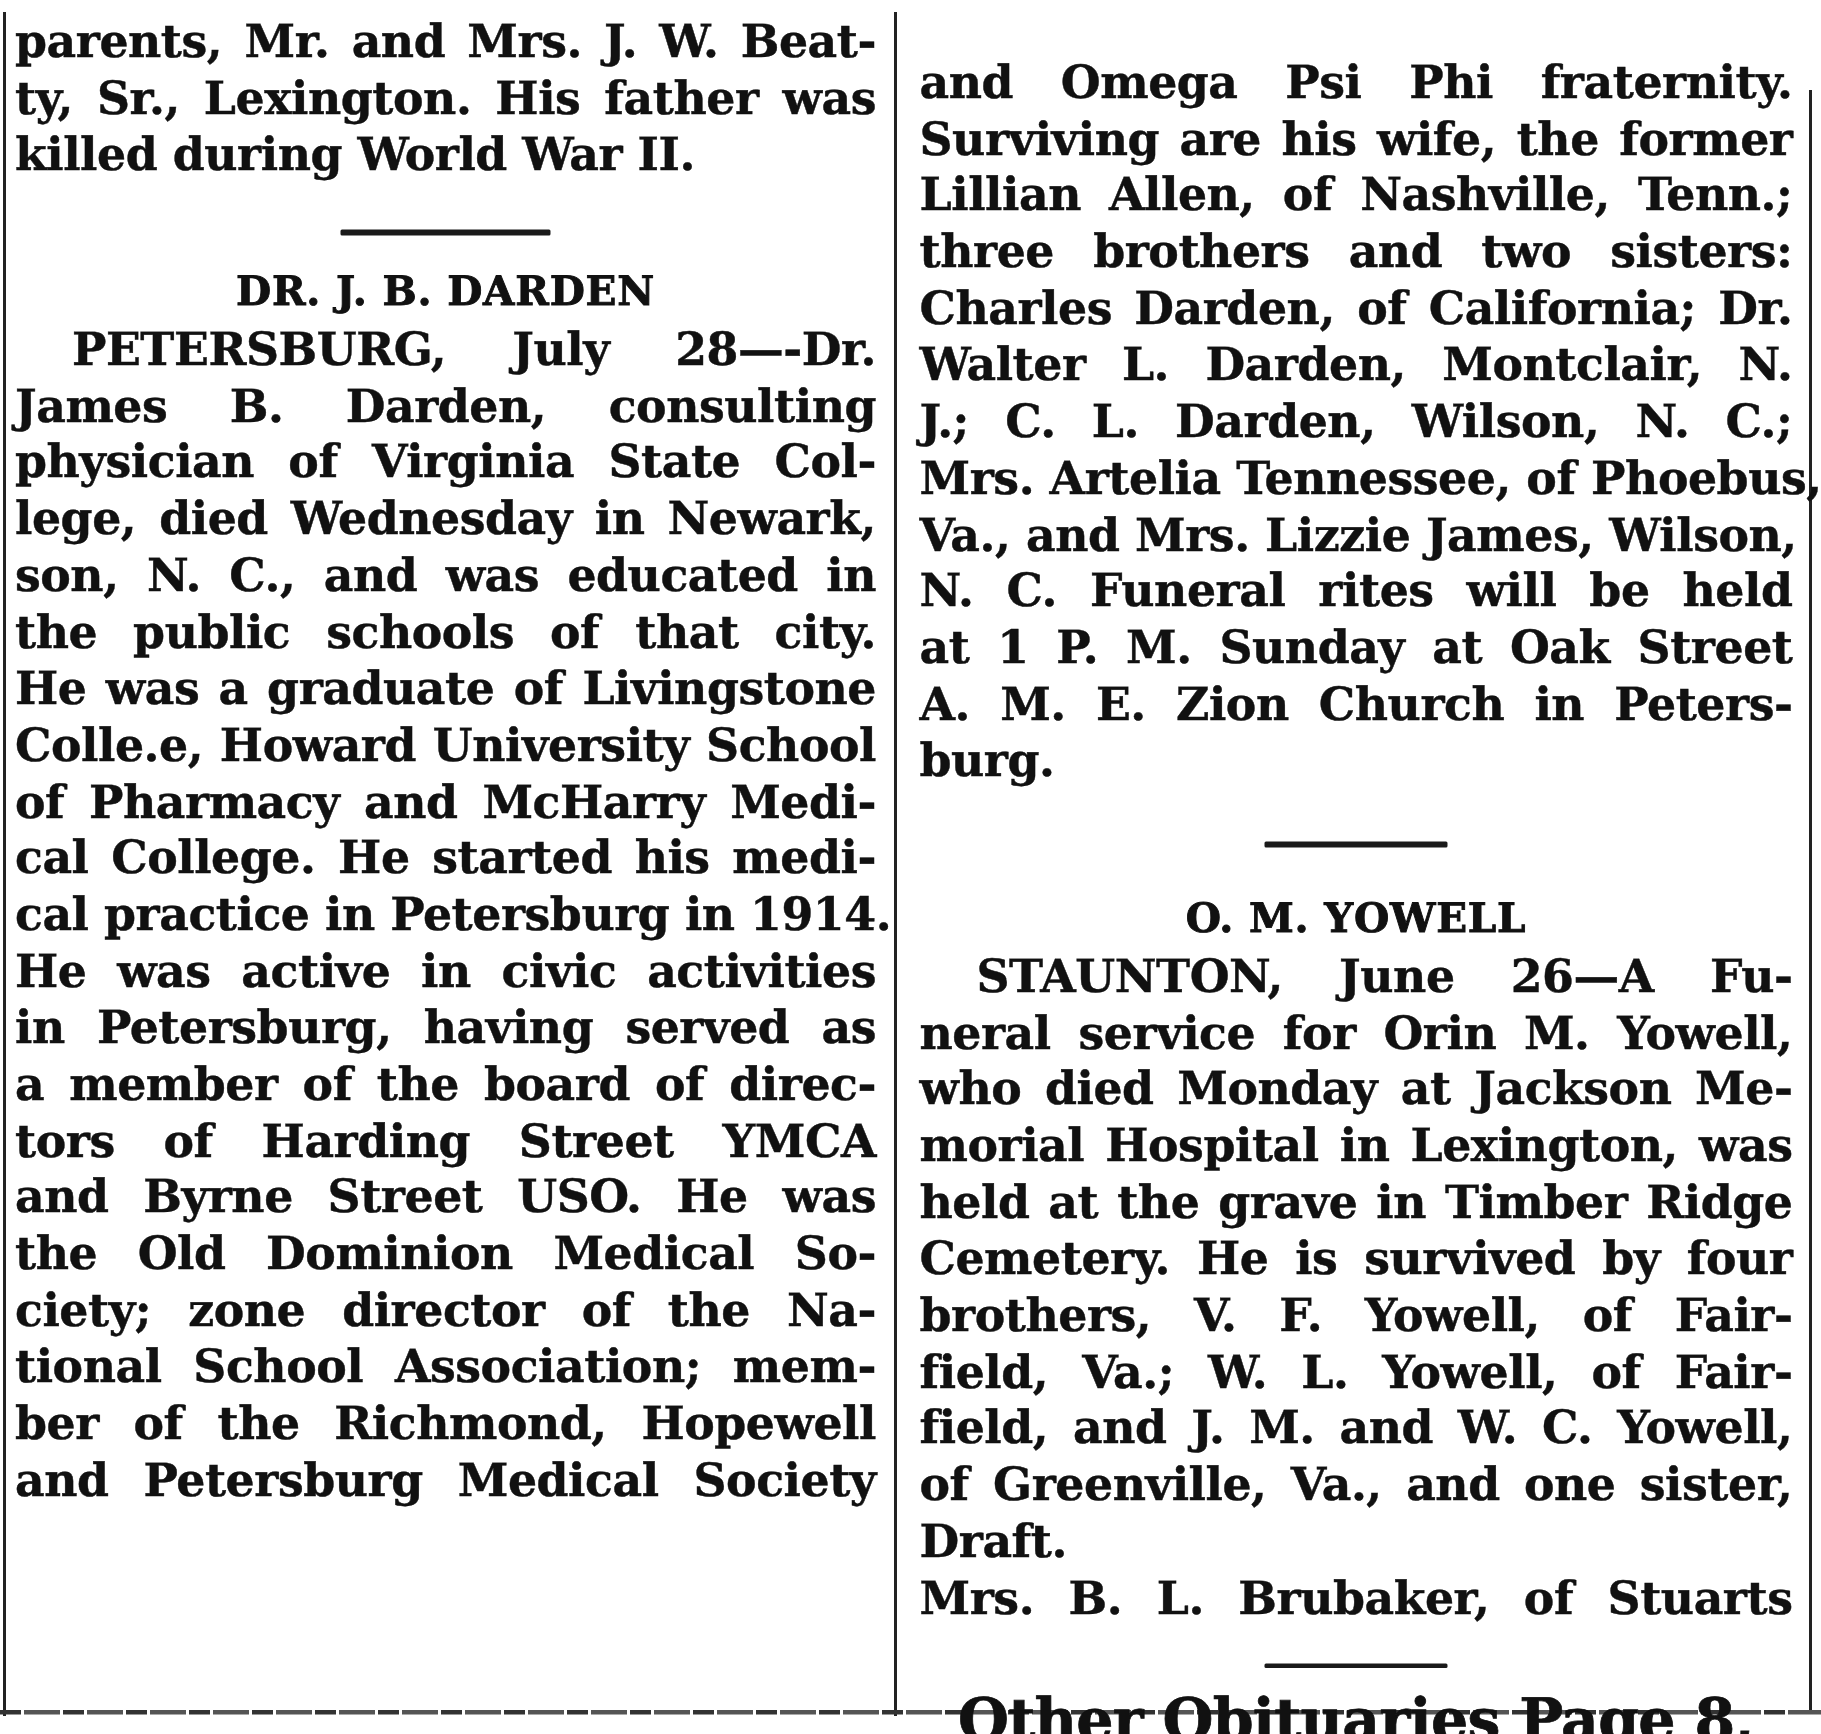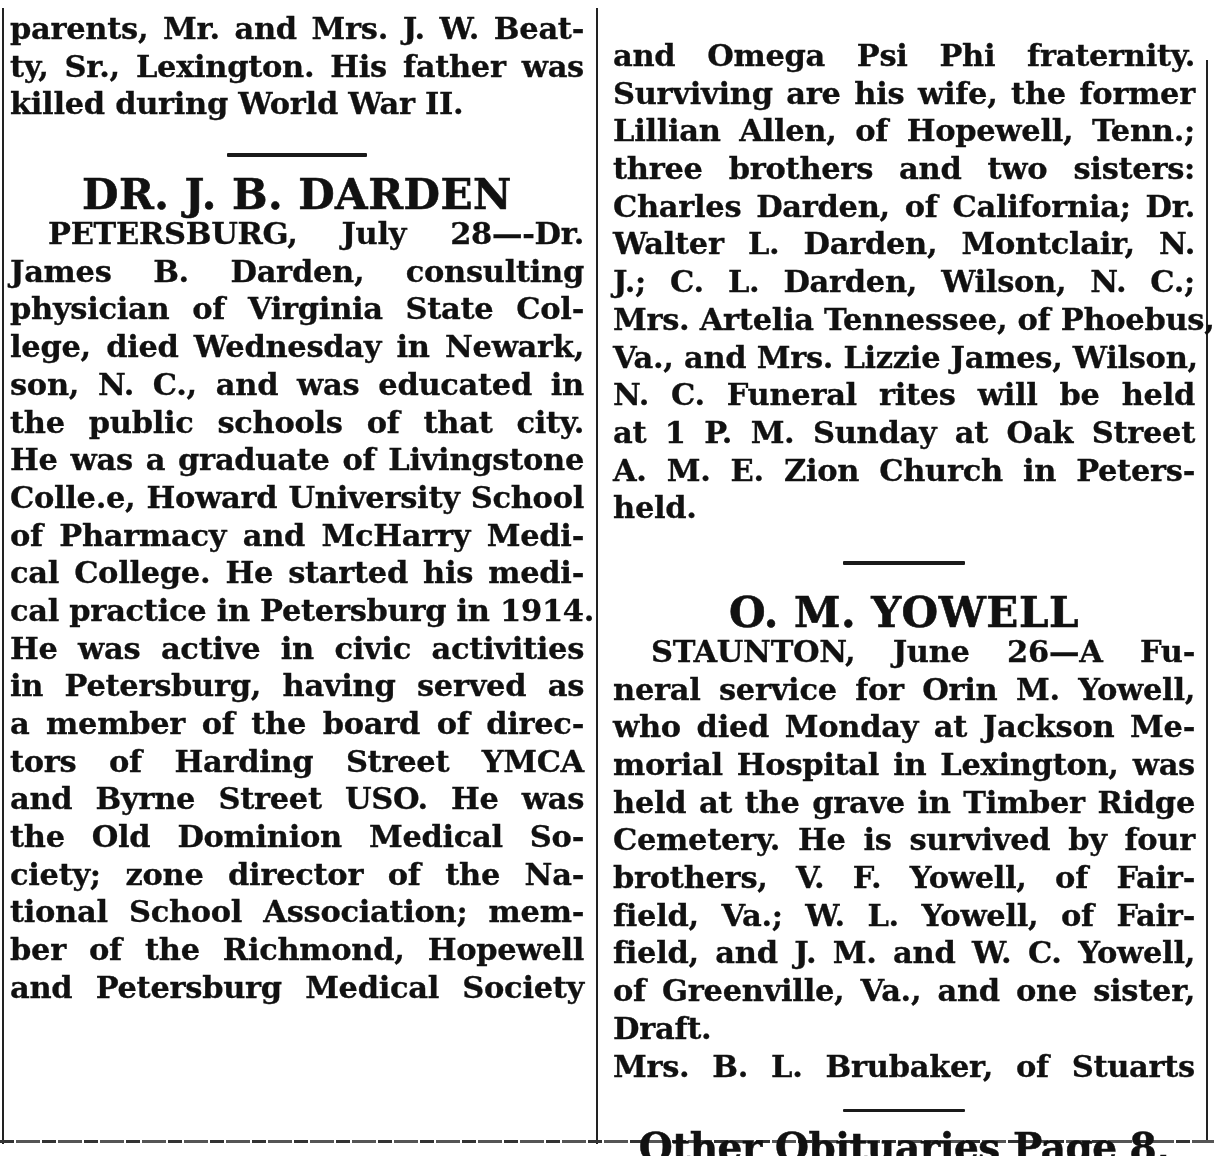--- a/index.html
+++ b/index.html
@@ -23,21 +23,21 @@
       letter-spacing: -0.3px;
       -webkit-text-stroke: 0.3px #111;
     }
     .line.last { text-align-last: left; }
     .line.indent { padding-left: 38px; }
     .rule {
       height: 4px; background: #1a1a1a; border-radius: 1px;
       margin: 0 auto;
     }
     .heading {
-      text-align: center; font-size: 42px; font-weight: bold;
+      text-align: center; font-size: 27px; font-weight: bold;
       font-family: "DejaVu Serif", serif; letter-spacing: 0.5px;
       height: 40px; line-height: 40px;
       -webkit-text-stroke: 0.6px #111;
     }
     .footer-note {
       text-align: center; font-size: 39px; font-weight: bold;
       font-family: "DejaVu Serif", serif;
       height: 50px; line-height: 50px;
       -webkit-text-stroke: 0.5px #111;
       letter-spacing: -0.5px;
@@ -94,31 +94,31 @@
       <span class="line">tional School Association; mem-</span>
       <span class="line">ber of the Richmond, Hopewell</span>
       <span class="line">and Petersburg Medical Society</span>
     </div>
   </div>
 
   <div class="col col-right">
     <div>
       <span class="line">and Omega Psi Phi fraternity.</span>
       <span class="line">Surviving are his wife, the former</span>
-      <span class="line">Lillian Allen, of Hopewell, Tenn.;</span>
+      <span class="line">Lillian Allen, of Nashville, Tenn.;</span>
       <span class="line">three brothers and two sisters:</span>
       <span class="line">Charles Darden, of California; Dr.</span>
       <span class="line">Walter L. Darden, Montclair, N.</span>
       <span class="line">J.; C. L. Darden, Wilson, N. C.;</span>
       <span class="line">Mrs. Artelia Tennessee, of Phoebus,</span>
       <span class="line">Va., and Mrs. Lizzie James, Wilson,</span>
       <span class="line">N. C. Funeral rites will be held</span>
       <span class="line">at 1 P. M. Sunday at Oak Street</span>
       <span class="line">A. M. E. Zion Church in Peters-</span>
-      <span class="line last">held.</span>
+      <span class="line last">burg.</span>
     </div>
 
     <div style="height:34px;"></div>
     <div class="rule" style="width:122px;"></div>
     <div style="height:28px;"></div>
 
     <div>
       <div class="heading">O. M. YOWELL</div>
       <span class="line indent">STAUNTON, June 26—A Fu-</span>
       <span class="line">neral service for Orin M. Yowell,</span>

